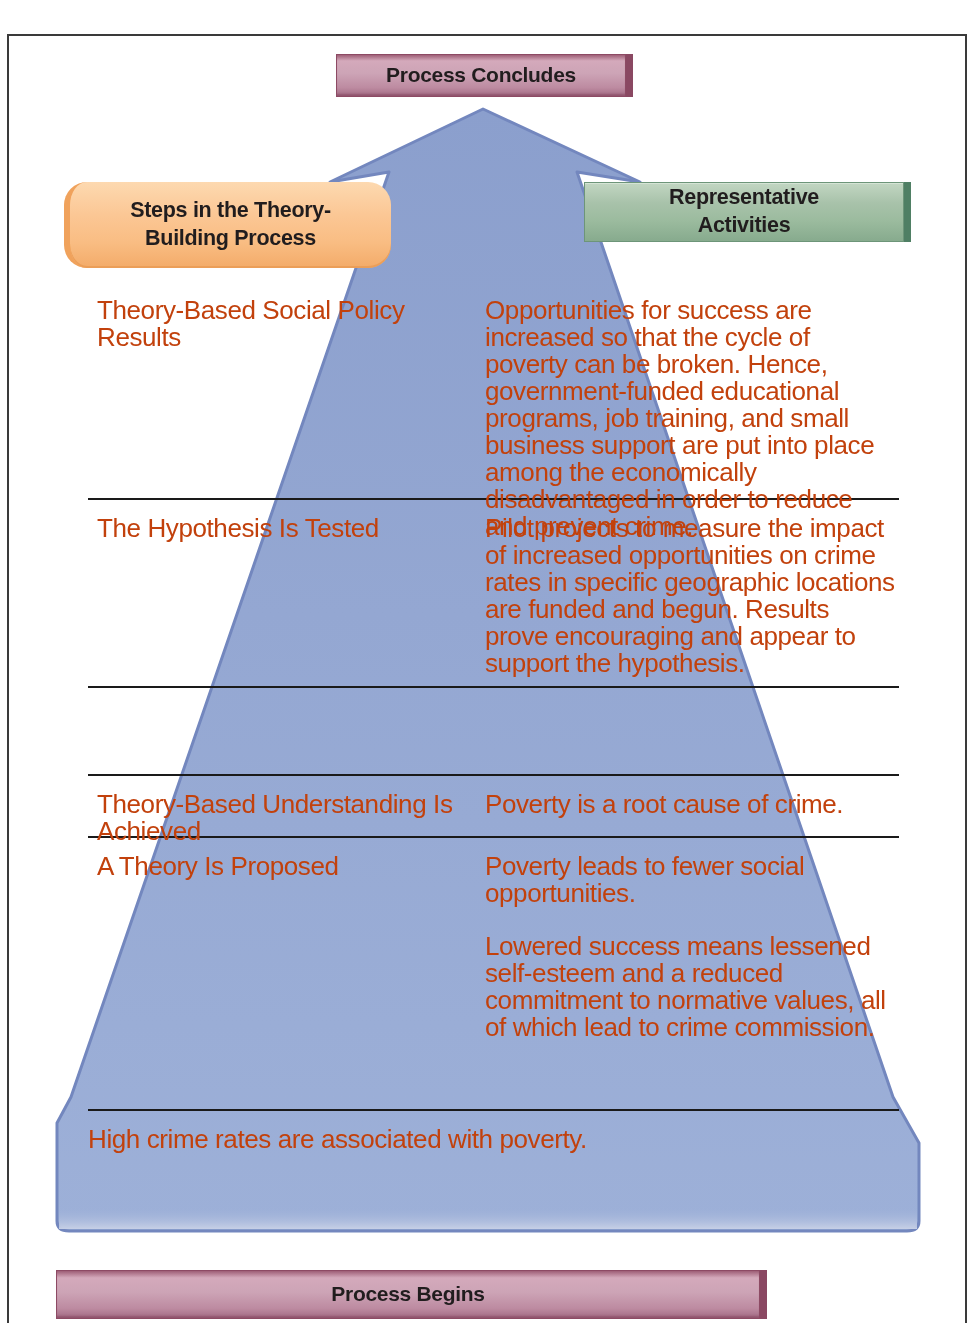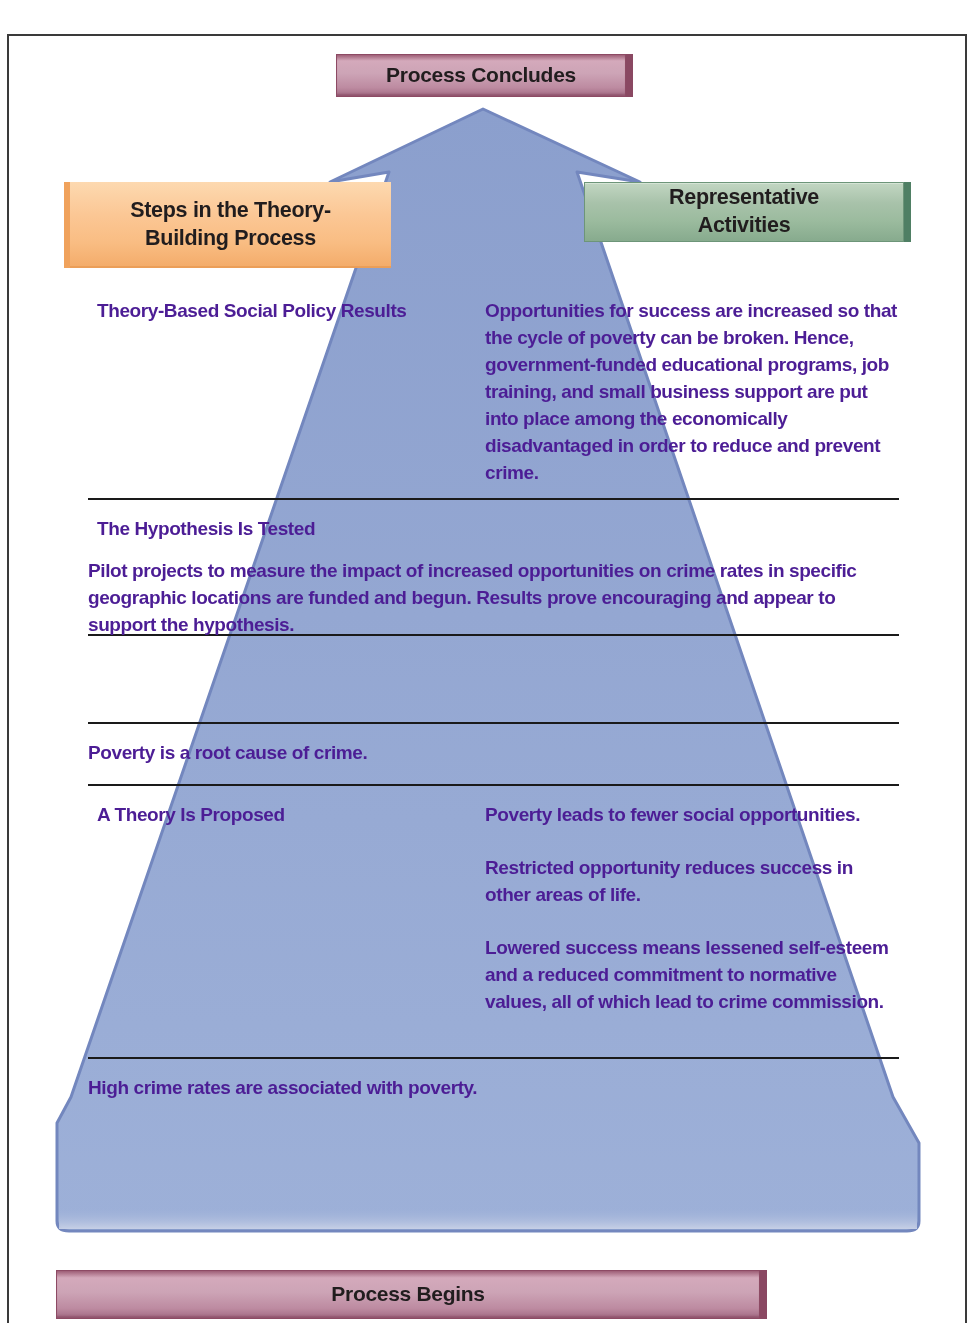--- a/index.html
+++ b/index.html
@@ -40,45 +40,45 @@
     border-left:6px solid #f0a25c;
     box-shadow:inset 0 -2px 0 #eb9e58;
   }
   .banner.green{
     background:linear-gradient(180deg,#c3d7c3 0%,#a8c2aa 35%,#9bbb9e 65%,#86aa8d 100%);
     border-right:7px solid #4f7f64;
     box-shadow:inset 0 0 0 1px #6d9579, inset 0 2px 0 #d5e4d5;
   }
   .banner-top{left:336px;top:27px;width:297px;height:43px;font-size:21px;}
   .banner-bottom{left:56px;top:1243px;width:711px;height:49px;font-size:21px;}
-  .header-left{left:64px;top:155px;width:327px;height:86px;font-size:21.5px;}
+  .header-left{left:64px;top:155px;width:327px;height:86px;font-size:21.5px;border-radius:23px;}
   .header-right{left:584px;top:155px;width:327px;height:60px;font-size:21.5px;}
 
   
   .rows{
     position:absolute;left:88px;top:263px;width:811px;
   }
   .row{
     display:flex;
     box-sizing:border-box;
   }
   .row:not(:last-child){border-bottom:2px solid #1a1a1a;}
   .row:nth-child(1){height:210px;}
-  .row:nth-child(2){height:136px;flex-direction:column;}
+  .row:nth-child(2){height:188px;}
   .row:nth-child(3){height:88px;}
   .row:nth-child(4){height:62px;}
   .row:nth-child(5){height:273px;}
   .row:nth-child(6){height:62px;}
   .row:nth-child(7){height:85px;}
   .cell{
     box-sizing:border-box;
     padding-top:15px;
-    color:#4c1d95;
-    font-weight:bold;
-    font-size:19px;
+    color:#c2410c;
+    font-weight:normal;
+    font-size:26px;
     line-height:27px;
     letter-spacing:-0.4px;
   }
   .row:first-child .cell{padding-top:7px;}
   .cell.step{width:397px;padding-left:9px;padding-right:18px;flex:none;}
   .cell.acts{flex:1;padding-right:2px;}
   .cell.acts p{margin:0 0 26px 0;}
   .cell.acts p:last-child{margin-bottom:0;}
 </style>
 </head>
@@ -136,30 +136,30 @@
       <div class="cell step">The Hypothesis Is Tested</div>
       <div class="cell acts">
           <p>Pilot projects to measure the impact of increased opportunities on crime rates in specific geographic locations are funded and begun. Results prove encouraging and appear to support the hypothesis.</p>
         </div>
     </div>
 
     <div class="row">
     </div>
 
     <div class="row">
+      <div class="cell step">Theory-Based Understanding Is Achieved</div>
       <div class="cell acts">
           <p>Poverty is a root cause of crime.</p>
         </div>
     </div>
 
     <div class="row">
       <div class="cell step">A Theory Is Proposed</div>
       <div class="cell acts">
           <p>Poverty leads to fewer social opportunities.</p>
-          <p>Restricted opportunity reduces success in other areas of life.</p>
           <p>Lowered success means lessened self-esteem and a reduced commitment to normative values, all of which lead to crime commission.</p>
         </div>
     </div>
 
 
     <div class="row">
       <div class="cell acts">
           <p>High crime rates are associated with poverty.</p>
         </div>
     </div>

